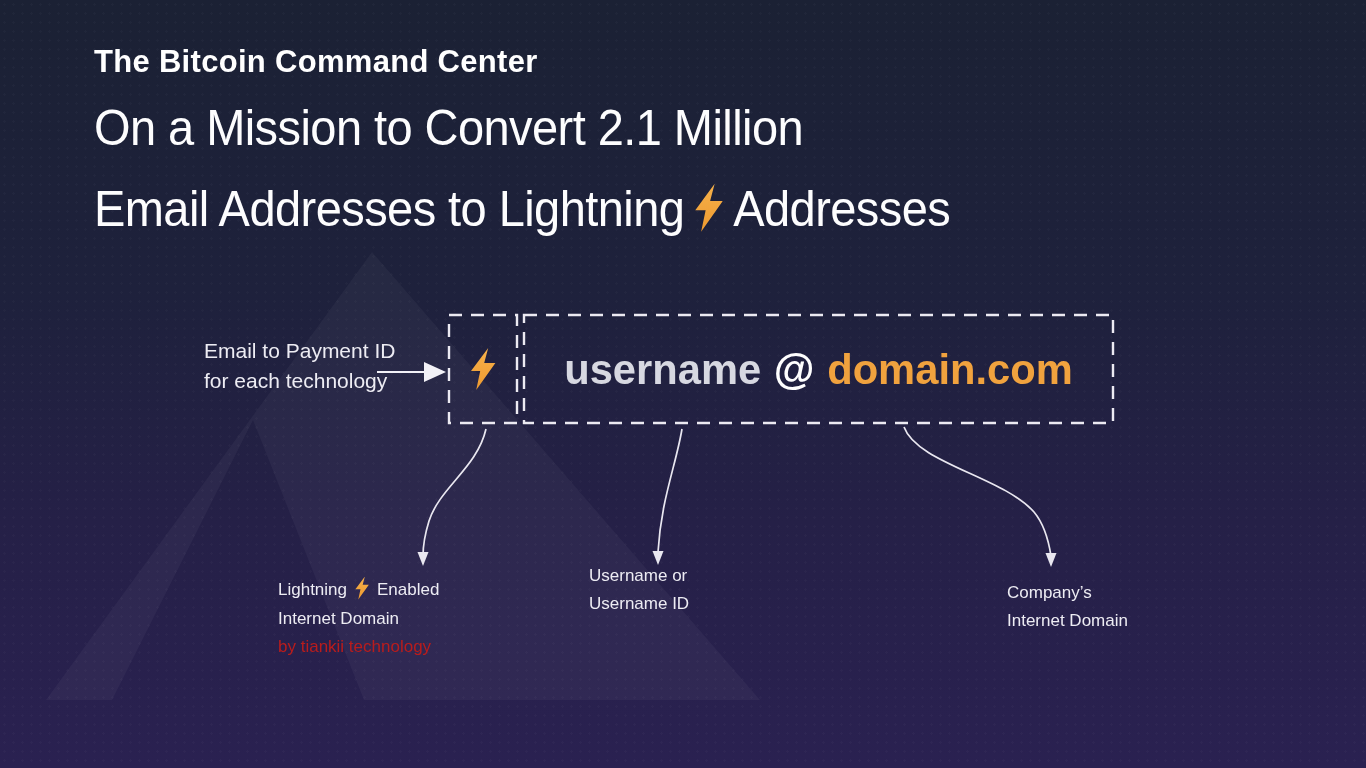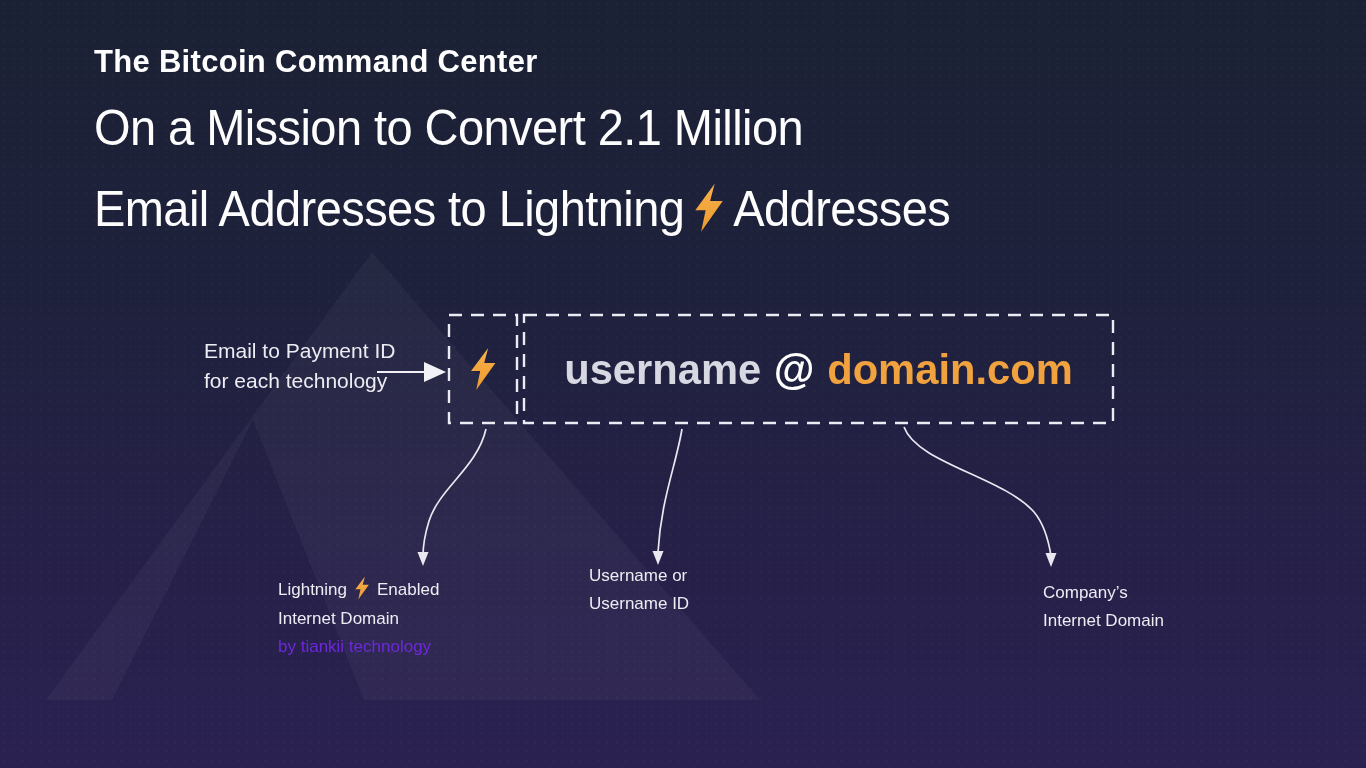--- a/index.html
+++ b/index.html
@@ -52,24 +52,24 @@
     position:absolute;left:524px;top:315px;width:589px;height:108px;
     display:flex;align-items:center;justify-content:center;
     font-weight:700;font-size:43px;white-space:nowrap;
     transform:scaleX(.97);transform-origin:center center;
   }
   .addr .u{color:#d7d8e1;}
   .addr .at{color:#ffffff;margin:0 13px;}
   .addr .d{color:#f0a23e;}
 
   .ann{position:absolute;font-size:17px;line-height:28px;color:#edecf3;}
-  .ann .muted{color:#6d28d9;}
+  .ann .muted{color:#b91c1c;}
   .a1{left:278px;top:576px;}
   .a2{left:589px;top:562px;}
-  .a3{left:1007px;top:579px;margin-left:36px;}
+  .a3{left:1007px;top:579px;}
 </style>
 </head>
 <body>
 
 <svg class="layer wm" width="1366" height="768" viewBox="0 0 1366 768">
   <path d="M372 252 L46 700 L760 700 Z M253 420 L112 700 L364 700 Z" fill="rgba(255,255,255,0.04)" fill-rule="evenodd"></path>
 </svg>
 
 <div class="layer texture"></div>
 

